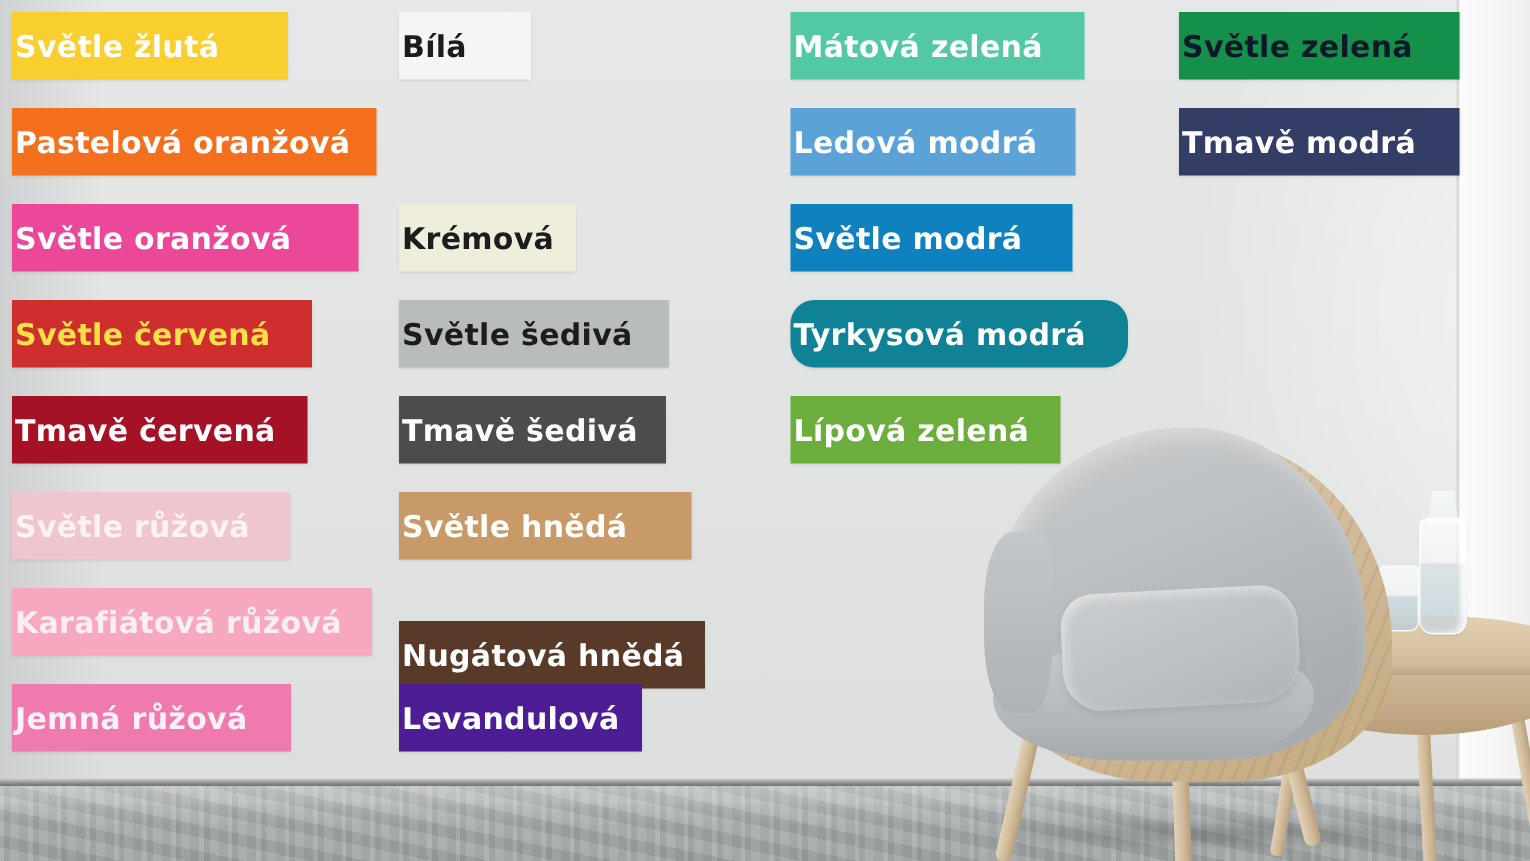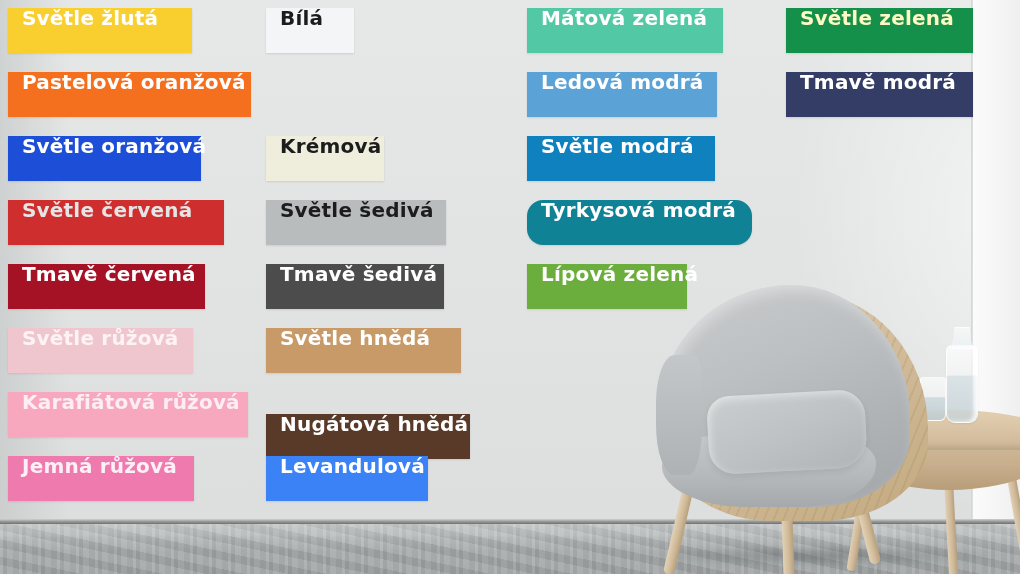--- a/index.html
+++ b/index.html
@@ -135,22 +135,22 @@
   .chair-shadow{
     position:absolute; left:640px; top:545px; width:360px; height:22px;
     background:radial-gradient(ellipse at 50% 50%, rgba(60,62,64,.30), rgba(60,62,64,0) 70%);
     filter:blur(2px);
   }
 
   
   #swatches{ position:absolute; inset:0; }
   .swatch{
     position:absolute;
-    display:flex; align-items:flex-start;
-    padding:0 14px;
+    display:flex; align-items:center;
+    padding:0 2px;
     height:45px;
     white-space:nowrap;
     font-family:"DejaVu Sans", sans-serif;
     font-size:20px;
     font-weight:700;
     letter-spacing:.2px;
     box-shadow:0 1px 2px rgba(0,0,0,.10);
   }
   .swatch span{ line-height:1; display:block; }
 </style>
@@ -191,24 +191,24 @@
   </div>
 </div>
 
 <div id="swatches">
     <div class="swatch" style="left: 8px; top: 8px; width: 184px; background: rgb(248, 207, 46); color: rgb(255, 255, 255);">
       <span>Světle žlutá</span>
     </div>
     <div class="swatch" style="left: 8px; top: 72px; width: 243px; background: rgb(244, 112, 31); color: rgb(255, 255, 255);">
       <span>Pastelová oranžová</span>
     </div>
-    <div class="swatch" style="left: 8px; top: 136px; width: 193px; background: #1d4ed8; color: rgb(255, 255, 255);">
+    <div class="swatch" style="left: 8px; top: 136px; width: 231px; background: #ec4899; color: rgb(255, 255, 255);">
       <span>Světle oranžová</span>
     </div>
-    <div class="swatch" style="left: 8px; top: 200px; width: 216px; background: rgb(207, 46, 46); color: #e5e5e5;">
+    <div class="swatch" style="left: 8px; top: 200px; width: 200px; background: rgb(207, 46, 46); color: #fde047;">
       <span>Světle červená</span>
     </div>
     <div class="swatch" style="left: 8px; top: 264px; width: 197px; background: rgb(165, 18, 38); color: rgb(255, 255, 255);">
       <span>Tmavě červená</span>
     </div>
     <div class="swatch" style="left: 8px; top: 328px; width: 185px; background: rgb(240, 198, 206); color: rgb(253, 243, 245);">
       <span>Světle růžová</span>
     </div>
     <div class="swatch" style="left: 8px; top: 392px; width: 240px; background: rgb(247, 168, 191); color: rgb(253, 238, 243);">
       <span>Karafiátová růžová</span>
@@ -227,37 +227,37 @@
     </div>
     <div class="swatch" style="left: 266px; top: 264px; width: 178px; background: rgb(76, 76, 76); color: rgb(255, 255, 255);">
       <span>Tmavě šedivá</span>
     </div>
     <div class="swatch" style="left: 266px; top: 328px; width: 195px; background: rgb(199, 154, 104); color: rgb(255, 255, 255);">
       <span>Světle hnědá</span>
     </div>
     <div class="swatch" style="left: 266px; top: 392px; width: 204px; background: rgb(89, 58, 40); color: rgb(255, 255, 255); margin-top: 22px;">
       <span>Nugátová hnědá</span>
     </div>
-    <div class="swatch" style="left: 266px; top: 456px; width: 162px; background: #3b82f6; color: rgb(255, 255, 255);">
+    <div class="swatch" style="left: 266px; top: 456px; width: 162px; background: #4c1d95; color: rgb(255, 255, 255);">
       <span>Levandulová</span>
     </div>
     <div class="swatch" style="left: 527px; top: 8px; width: 196px; background: rgb(83, 200, 164); color: rgb(255, 255, 255);">
       <span>Mátová zelená</span>
     </div>
     <div class="swatch" style="left: 527px; top: 72px; width: 190px; background: rgb(91, 163, 214); color: rgb(255, 255, 255);">
       <span>Ledová modrá</span>
     </div>
     <div class="swatch" style="left: 527px; top: 136px; width: 188px; background: rgb(15, 129, 191); color: rgb(255, 255, 255);">
       <span>Světle modrá</span>
     </div>
     <div class="swatch" style="left: 527px; top: 200px; width: 225px; background: rgb(16, 130, 149); color: rgb(255, 255, 255); border-radius: 16px;">
       <span>Tyrkysová modrá</span>
     </div>
-    <div class="swatch" style="left: 527px; top: 264px; width: 160px; background: rgb(108, 174, 61); color: rgb(255, 255, 255);">
+    <div class="swatch" style="left: 527px; top: 264px; width: 180px; background: rgb(108, 174, 61); color: rgb(255, 255, 255);">
       <span>Lípová zelená</span>
     </div>
-    <div class="swatch" style="left: 786px; top: 8px; width: 187px; background: rgb(20, 144, 74); color: #fef9c3;">
+    <div class="swatch" style="left: 786px; top: 8px; width: 187px; background: rgb(20, 144, 74); color: #0f172a;">
       <span>Světle zelená</span>
     </div>
     <div class="swatch" style="left: 786px; top: 72px; width: 187px; background: rgb(52, 61, 101); color: rgb(255, 255, 255);">
       <span>Tmavě modrá</span>
     </div>
   </div>
 
 </body></html>

